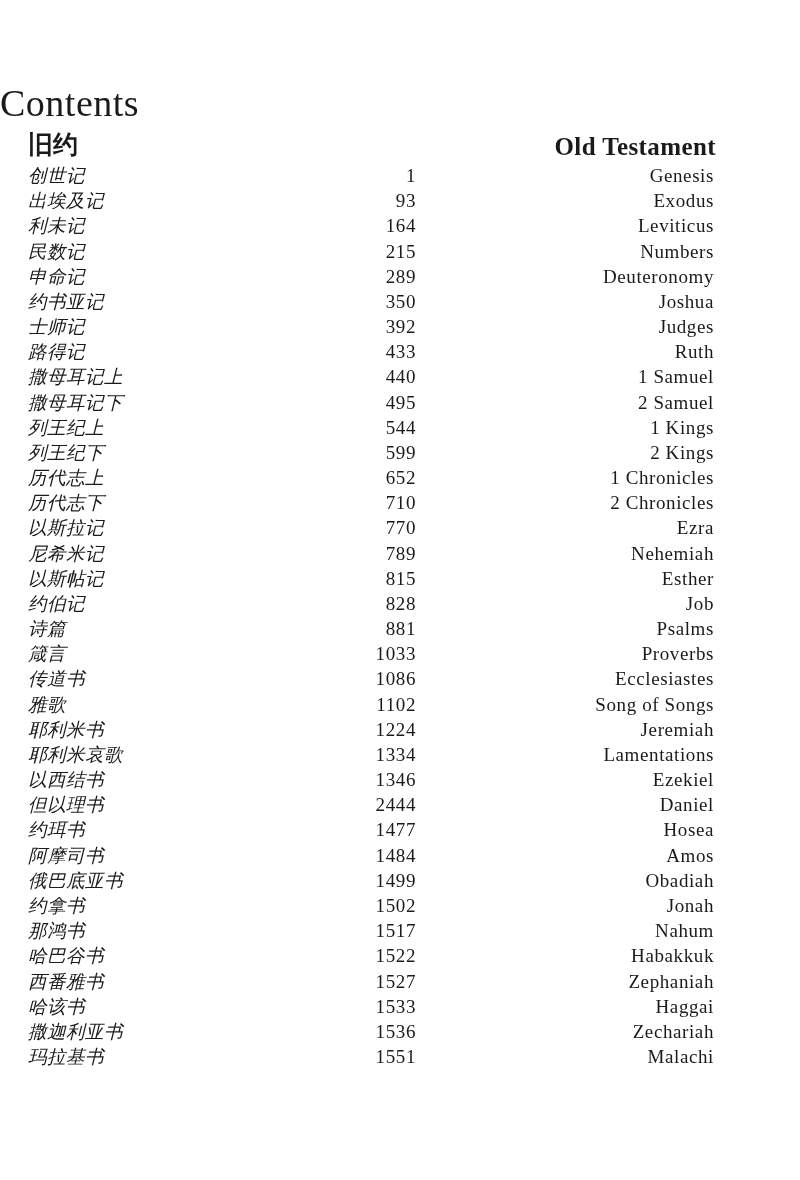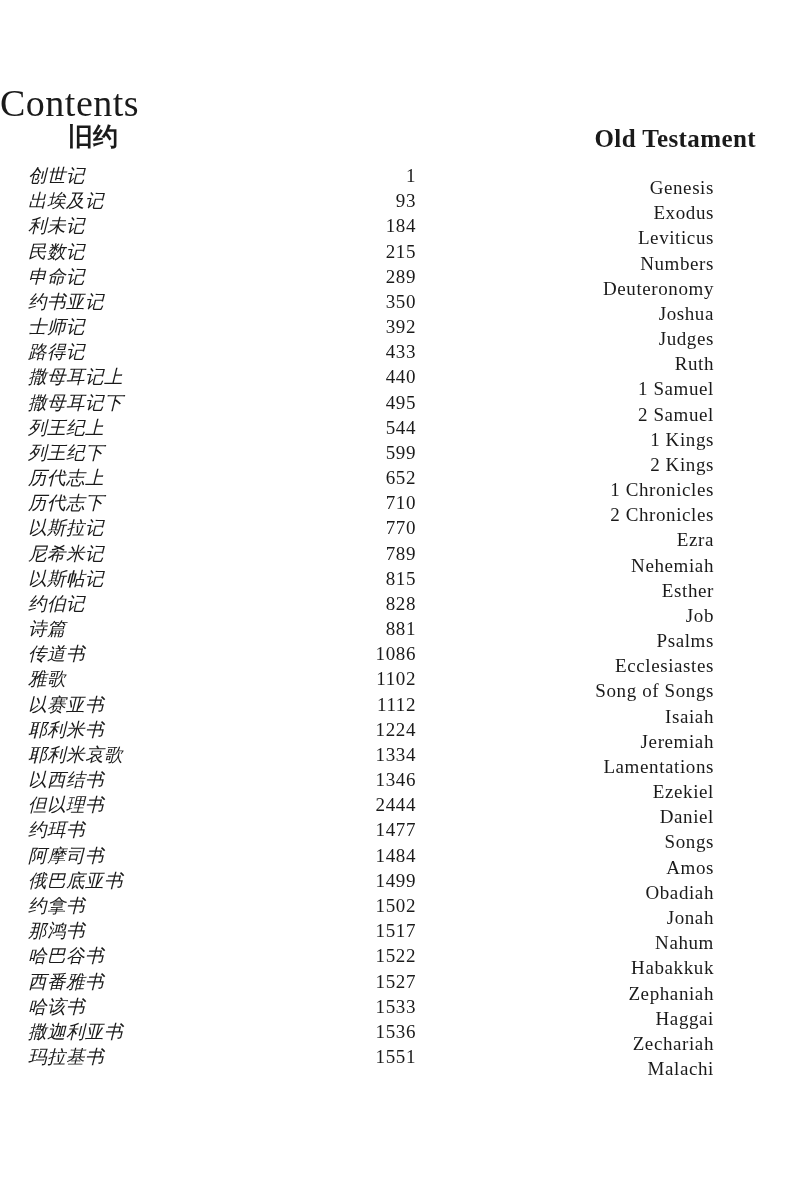--- a/index.html
+++ b/index.html
@@ -20,25 +20,24 @@
       left: 0;
       width: 760px;
       top: 56px;
       font-size: 38px;
       font-weight: normal;
       letter-spacing: 0.5px;
       line-height: 44px;
     }
     .section-header {
       position: absolute;
-      top: 120px;
+      top: 128px;
       left: 28px;
       width: 688px;
       height: 34px;
-      margin-left: 40px;
     }
     .section-header .zh {
       position: absolute;
       left: 0;
       top: 0;
       font-size: 25px;
       font-weight: bold;
       line-height: 34px;
       font-family: "DejaVu Sans", sans-serif;
     }
@@ -81,21 +80,21 @@
       position: absolute;
       right: 300px;
       top: 0;
       text-align: right;
       white-space: nowrap;
       letter-spacing: 0.6px;
     }
     .toc-row .en {
       position: absolute;
       right: 2px;
-      top: 12px;
+      top: 0;
       text-align: left;
       white-space: nowrap;
       letter-spacing: 0.6px;
     }
   </style>
 </head>
 <body>
 
 <h1 class="page-title">Contents</h1>
 
@@ -110,21 +109,21 @@
       <span class="page">1</span>
       <span class="en">Genesis</span>
     </li>
     <li class="toc-row">
       <span class="zh">出埃及记</span>
       <span class="page">93</span>
       <span class="en">Exodus</span>
     </li>
     <li class="toc-row">
       <span class="zh">利未记</span>
-      <span class="page">184</span>
+      <span class="page">164</span>
       <span class="en">Leviticus</span>
     </li>
     <li class="toc-row">
       <span class="zh">民数记</span>
       <span class="page">215</span>
       <span class="en">Numbers</span>
     </li>
     <li class="toc-row">
       <span class="zh">申命记</span>
       <span class="page">289</span>
@@ -194,35 +193,35 @@
       <span class="zh">约伯记</span>
       <span class="page">828</span>
       <span class="en">Job</span>
     </li>
     <li class="toc-row">
       <span class="zh">诗篇</span>
       <span class="page">881</span>
       <span class="en">Psalms</span>
     </li>
     <li class="toc-row">
+      <span class="zh">箴言</span>
+      <span class="page">1033</span>
+      <span class="en">Proverbs</span>
+    </li>
+    <li class="toc-row">
       <span class="zh">传道书</span>
       <span class="page">1086</span>
       <span class="en">Ecclesiastes</span>
     </li>
     <li class="toc-row">
       <span class="zh">雅歌</span>
       <span class="page">1102</span>
       <span class="en">Song of Songs</span>
     </li>
     <li class="toc-row">
-      <span class="zh">以赛亚书</span>
-      <span class="page">1112</span>
-      <span class="en">Isaiah</span>
-    </li>
-    <li class="toc-row">
       <span class="zh">耶利米书</span>
       <span class="page">1224</span>
       <span class="en">Jeremiah</span>
     </li>
     <li class="toc-row">
       <span class="zh">耶利米哀歌</span>
       <span class="page">1334</span>
       <span class="en">Lamentations</span>
     </li>
     <li class="toc-row">
@@ -231,21 +230,21 @@
       <span class="en">Ezekiel</span>
     </li>
     <li class="toc-row">
       <span class="zh">但以理书</span>
       <span class="page">2444</span>
       <span class="en">Daniel</span>
     </li>
     <li class="toc-row">
       <span class="zh">约珥书</span>
       <span class="page">1477</span>
-      <span class="en">Songs</span>
+      <span class="en">Hosea</span>
     </li>
     <li class="toc-row">
       <span class="zh">阿摩司书</span>
       <span class="page">1484</span>
       <span class="en">Amos</span>
     </li>
     <li class="toc-row">
       <span class="zh">俄巴底亚书</span>
       <span class="page">1499</span>
       <span class="en">Obadiah</span>

